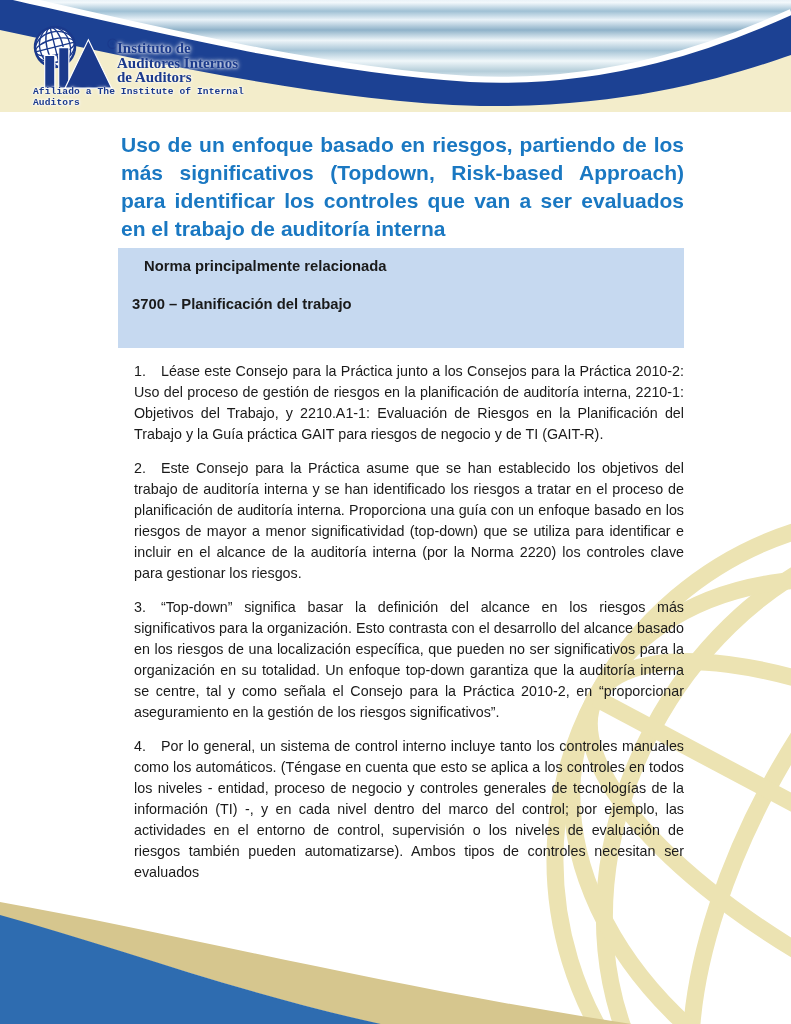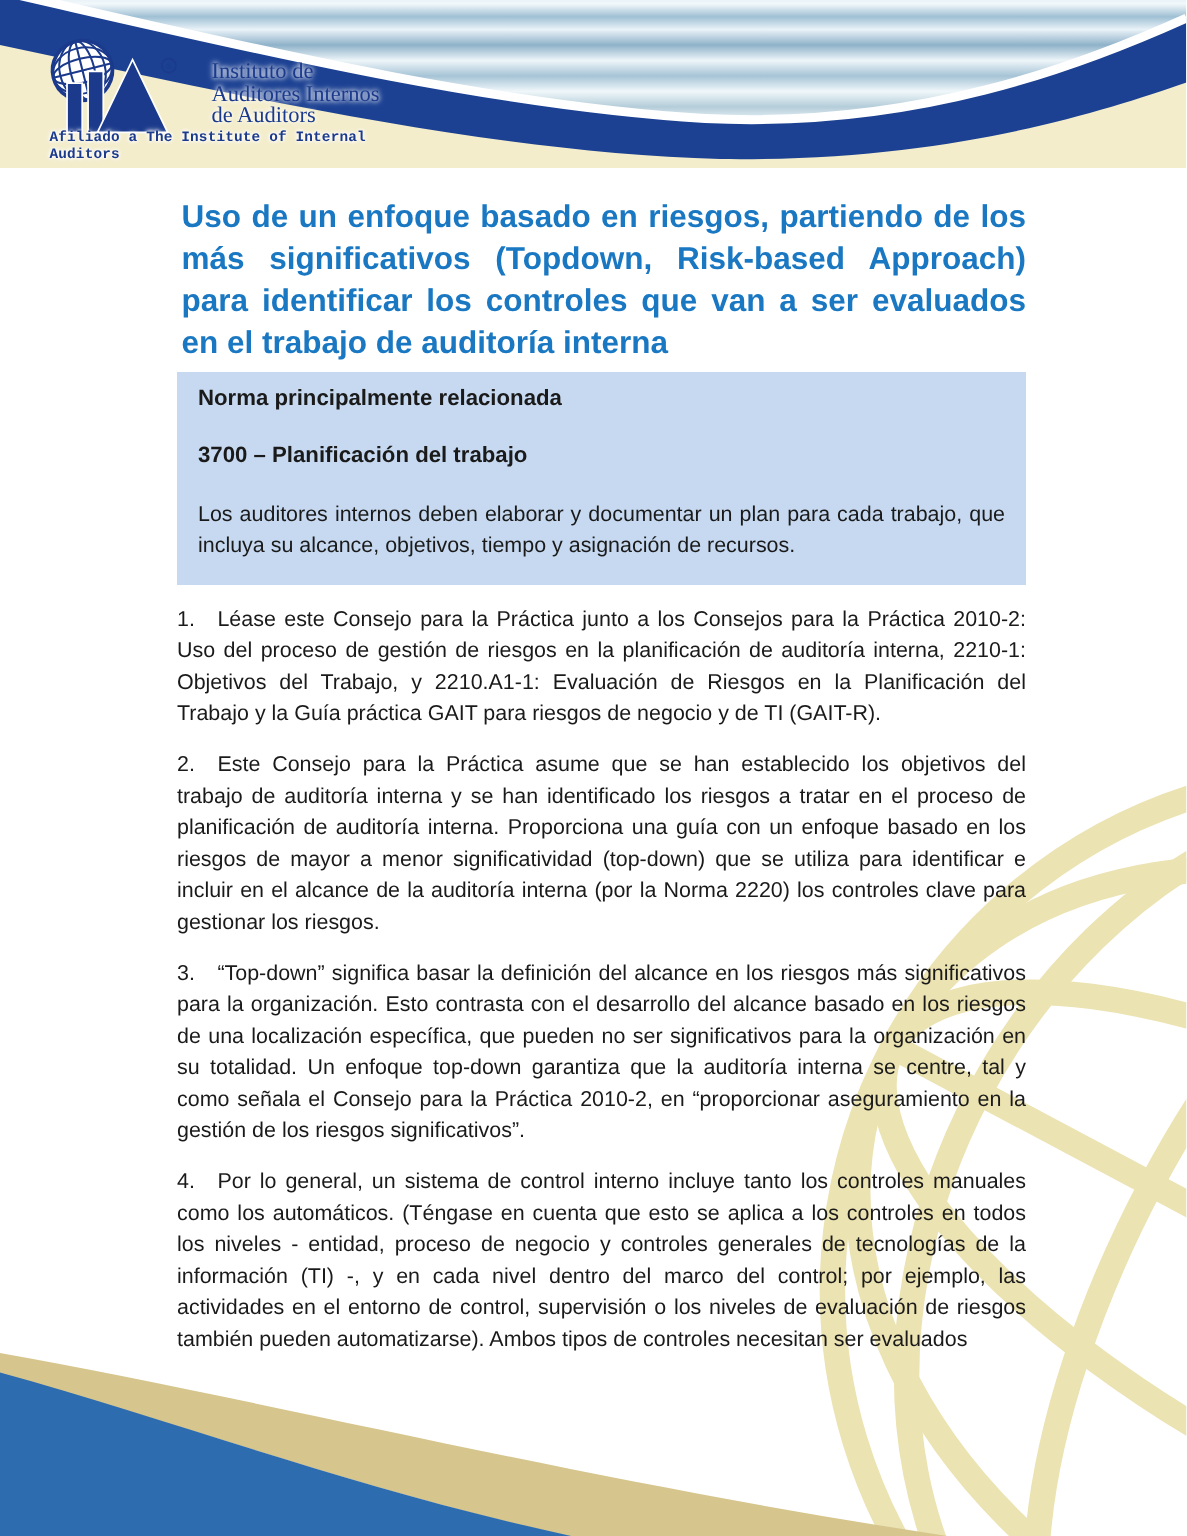--- a/index.html
+++ b/index.html
@@ -6,44 +6,44 @@
   body{width:791px;height:1024px;background:#ffffff;font-family:"Liberation Sans",sans-serif;}
   .page{position:relative;width:791px;height:1024px;overflow:hidden;background:#ffffff;}
 
   
   .header{position:absolute;top:0;left:0;width:791px;height:112px;z-index:3;}
   .header svg{display:block;}
   .logo{position:absolute;top:0;left:0;width:300px;height:112px;z-index:4;}
   .logo-globe{position:absolute;left:31px;top:23px;width:48px;height:48px;}
   .logo-monogram{position:absolute;left:40px;top:38px;width:78px;height:52px;}
   .org-name{position:absolute;left:117px;top:41px;width:180px;
-            font-family:"Liberation Serif",serif;font-weight:normal;color:#1b3a8c;
+            font-family:"Liberation Serif",serif;font-weight:bold;color:#1b3a8c;
             font-size:15px;line-height:14.5px;
-            text-shadow:0 0 3px #ffffff,0 0 5px #ffffff;margin-left:24px;}
+            text-shadow:0 0 3px #ffffff,0 0 5px #ffffff;}
   .tagline{position:absolute;left:33px;top:86px;width:250px;
            font-family:Liberation Mono, monospace;font-weight:bold;color:#1b3a8c;
            font-size:9.6px;line-height:11px;letter-spacing:.1px;
            text-shadow:0 0 2px #ffffff,0 0 3px #ffffff,0 0 4px #ffffff;}
 
   
   .watermark{position:absolute;left:538px;top:498px;width:724px;height:724px;z-index:0;}
 
   
   .footer-wave{position:absolute;left:0;bottom:0;width:791px;height:132px;z-index:1;}
 
   
   .content{position:absolute;left:118px;top:112px;width:566px;z-index:2;color:#1a1a1a;}
   .doc-title{margin:19px 0 5px 3px;font-size:21px;line-height:28px;font-weight:bold;
              color:#1a78c2;text-align:justify;}
   .norma-box{background:#c6d9f0;padding:8px 14px 15px 14px;margin:0;}
-  .norma-heading{font-size:14.8px;font-weight:bold;margin:0 0 18px 0;line-height:20px;}
+  .norma-heading{font-size:14.8px;font-weight:bold;margin:0 0 18px 12px;line-height:20px;}
   .norma-code{font-size:14.8px;font-weight:bold;margin:0 0 19px 0;line-height:20px;}
   .norma-body{font-size:14.3px;line-height:21px;margin:0;text-align:justify;}
   .section-heading{font-size:15.3px;font-weight:bold;margin:18px 0 0 0;line-height:20px;}
-  .para{font-size:14.3px;line-height:21px;text-align:justify;margin:13px 0 0 0;}
+  .para{font-size:14.3px;line-height:21px;text-align:justify;margin:13px 0 0 16px;}
   .para .pnum{margin-right:15px;}
 </style>
 </head>
 <body>
 
 <div class="page">
 
   <svg class="watermark" viewBox="0 0 724 724" fill="none">
     <g stroke="#ece3b2" stroke-width="17" fill="none" transform="rotate(28 362 362)">
       <circle cx="362" cy="362" r="345"></circle>
@@ -111,21 +111,20 @@
       <div class="tagline">Afiliado a The Institute of Internal Auditors</div>
     </div>
   </div>
 
   <div class="content">
     <div class="doc-title">Uso de un enfoque basado en riesgos, partiendo de los más significativos (Topdown, Risk-based Approach) para identificar los controles que van a ser evaluados en el trabajo de auditoría interna</div>
 
     <div class="norma-box">
       <p class="norma-heading">Norma principalmente relacionada</p>
       <p class="norma-code">3700 – Planificación del trabajo</p>
-      <p class="norma-body">Los auditores internos deben elaborar y documentar un plan para cada trabajo, que incluya su alcance, objetivos, tiempo y asignación de recursos.</p>
     </div>
 
 
     <p class="para">
       <span class="pnum">1.</span><span>Léase este Consejo para la Práctica junto a los Consejos para la Práctica 2010-2: Uso del proceso de gestión de riesgos en la planificación de auditoría interna, 2210-1: Objetivos del Trabajo, y 2210.A1-1: Evaluación de Riesgos en la Planificación del Trabajo y la Guía práctica GAIT para riesgos de negocio y de TI (GAIT-R).</span>
     </p>
     <p class="para">
       <span class="pnum">2.</span><span>Este Consejo para la Práctica asume que se han establecido los objetivos del trabajo de auditoría interna y se han identificado los riesgos a tratar en el proceso de planificación de auditoría interna. Proporciona una guía con un enfoque basado en los riesgos de mayor a menor significatividad (top-down) que se utiliza para identificar e incluir en el alcance de la auditoría interna (por la Norma 2220) los controles clave para gestionar los riesgos.</span>
     </p>
     <p class="para">

